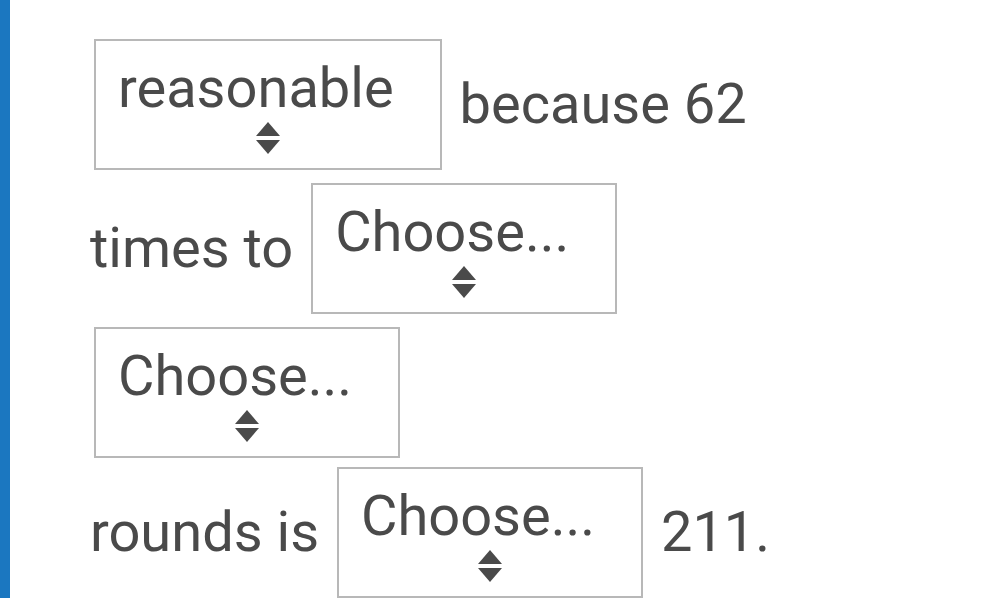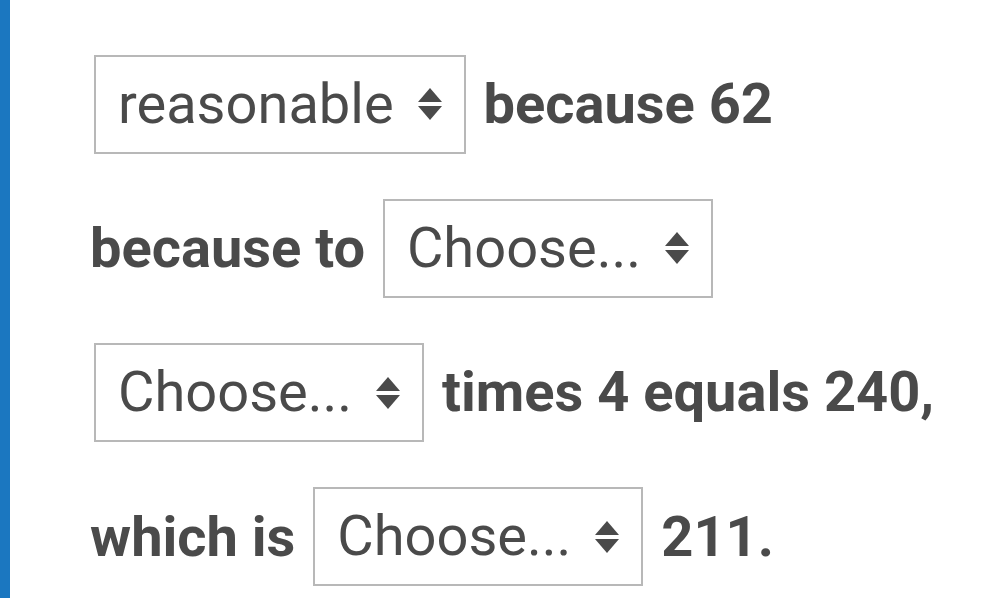--- a/index.html
+++ b/index.html
@@ -33,20 +33,21 @@
       background: #ffffff;
       padding: 14px 22px;
       font-size: 56px;
       color: #4a4a4a;
       vertical-align: middle;
       cursor: pointer;
       white-space: nowrap;
       font-weight: 400;
       line-height: 1.2;
       margin: 0 4px;
+      flex-direction: column;
     }
     .dropdown-label {
       margin-right: 24px;
     }
     .chevron-icon {
       display: inline-flex;
       flex-direction: column;
       align-items: center;
       justify-content: center;
       gap: 4px;
@@ -60,53 +61,52 @@
     }
     .chevron-down {
       width: 0;
       height: 0;
       border-left: 12px solid transparent;
       border-right: 12px solid transparent;
       border-top: 14px solid #4a4a4a;
     }
     .text-segment {
       vertical-align: middle;
-      font-weight: bold;
     }
   </style>
 </head>
 <body>
 
 <div class="container">
   <div class="content">
     <span class="dropdown">
       <span class="dropdown-label">reasonable</span>
       <span class="chevron-icon">
         <span class="chevron-up"></span>
         <span class="chevron-down"></span>
       </span>
     </span><span class="text-segment"> because 62</span>
     <br>
-    <span class="text-segment">because to </span><span class="dropdown">
+    <span class="text-segment">times to </span><span class="dropdown">
       <span class="dropdown-label">Choose...</span>
       <span class="chevron-icon">
         <span class="chevron-up"></span>
         <span class="chevron-down"></span>
       </span>
     </span>
     <br>
     <span class="dropdown">
       <span class="dropdown-label">Choose...</span>
       <span class="chevron-icon">
         <span class="chevron-up"></span>
         <span class="chevron-down"></span>
       </span>
-    </span><span class="text-segment"> times 4 equals 240,</span>
+    </span>
     <br>
-    <span class="text-segment">which is </span><span class="dropdown">
+    <span class="text-segment">rounds is </span><span class="dropdown">
       <span class="dropdown-label">Choose...</span>
       <span class="chevron-icon">
         <span class="chevron-up"></span>
         <span class="chevron-down"></span>
       </span>
     </span><span class="text-segment"> 211.</span>
   </div>
 </div>
 
 </body></html>

